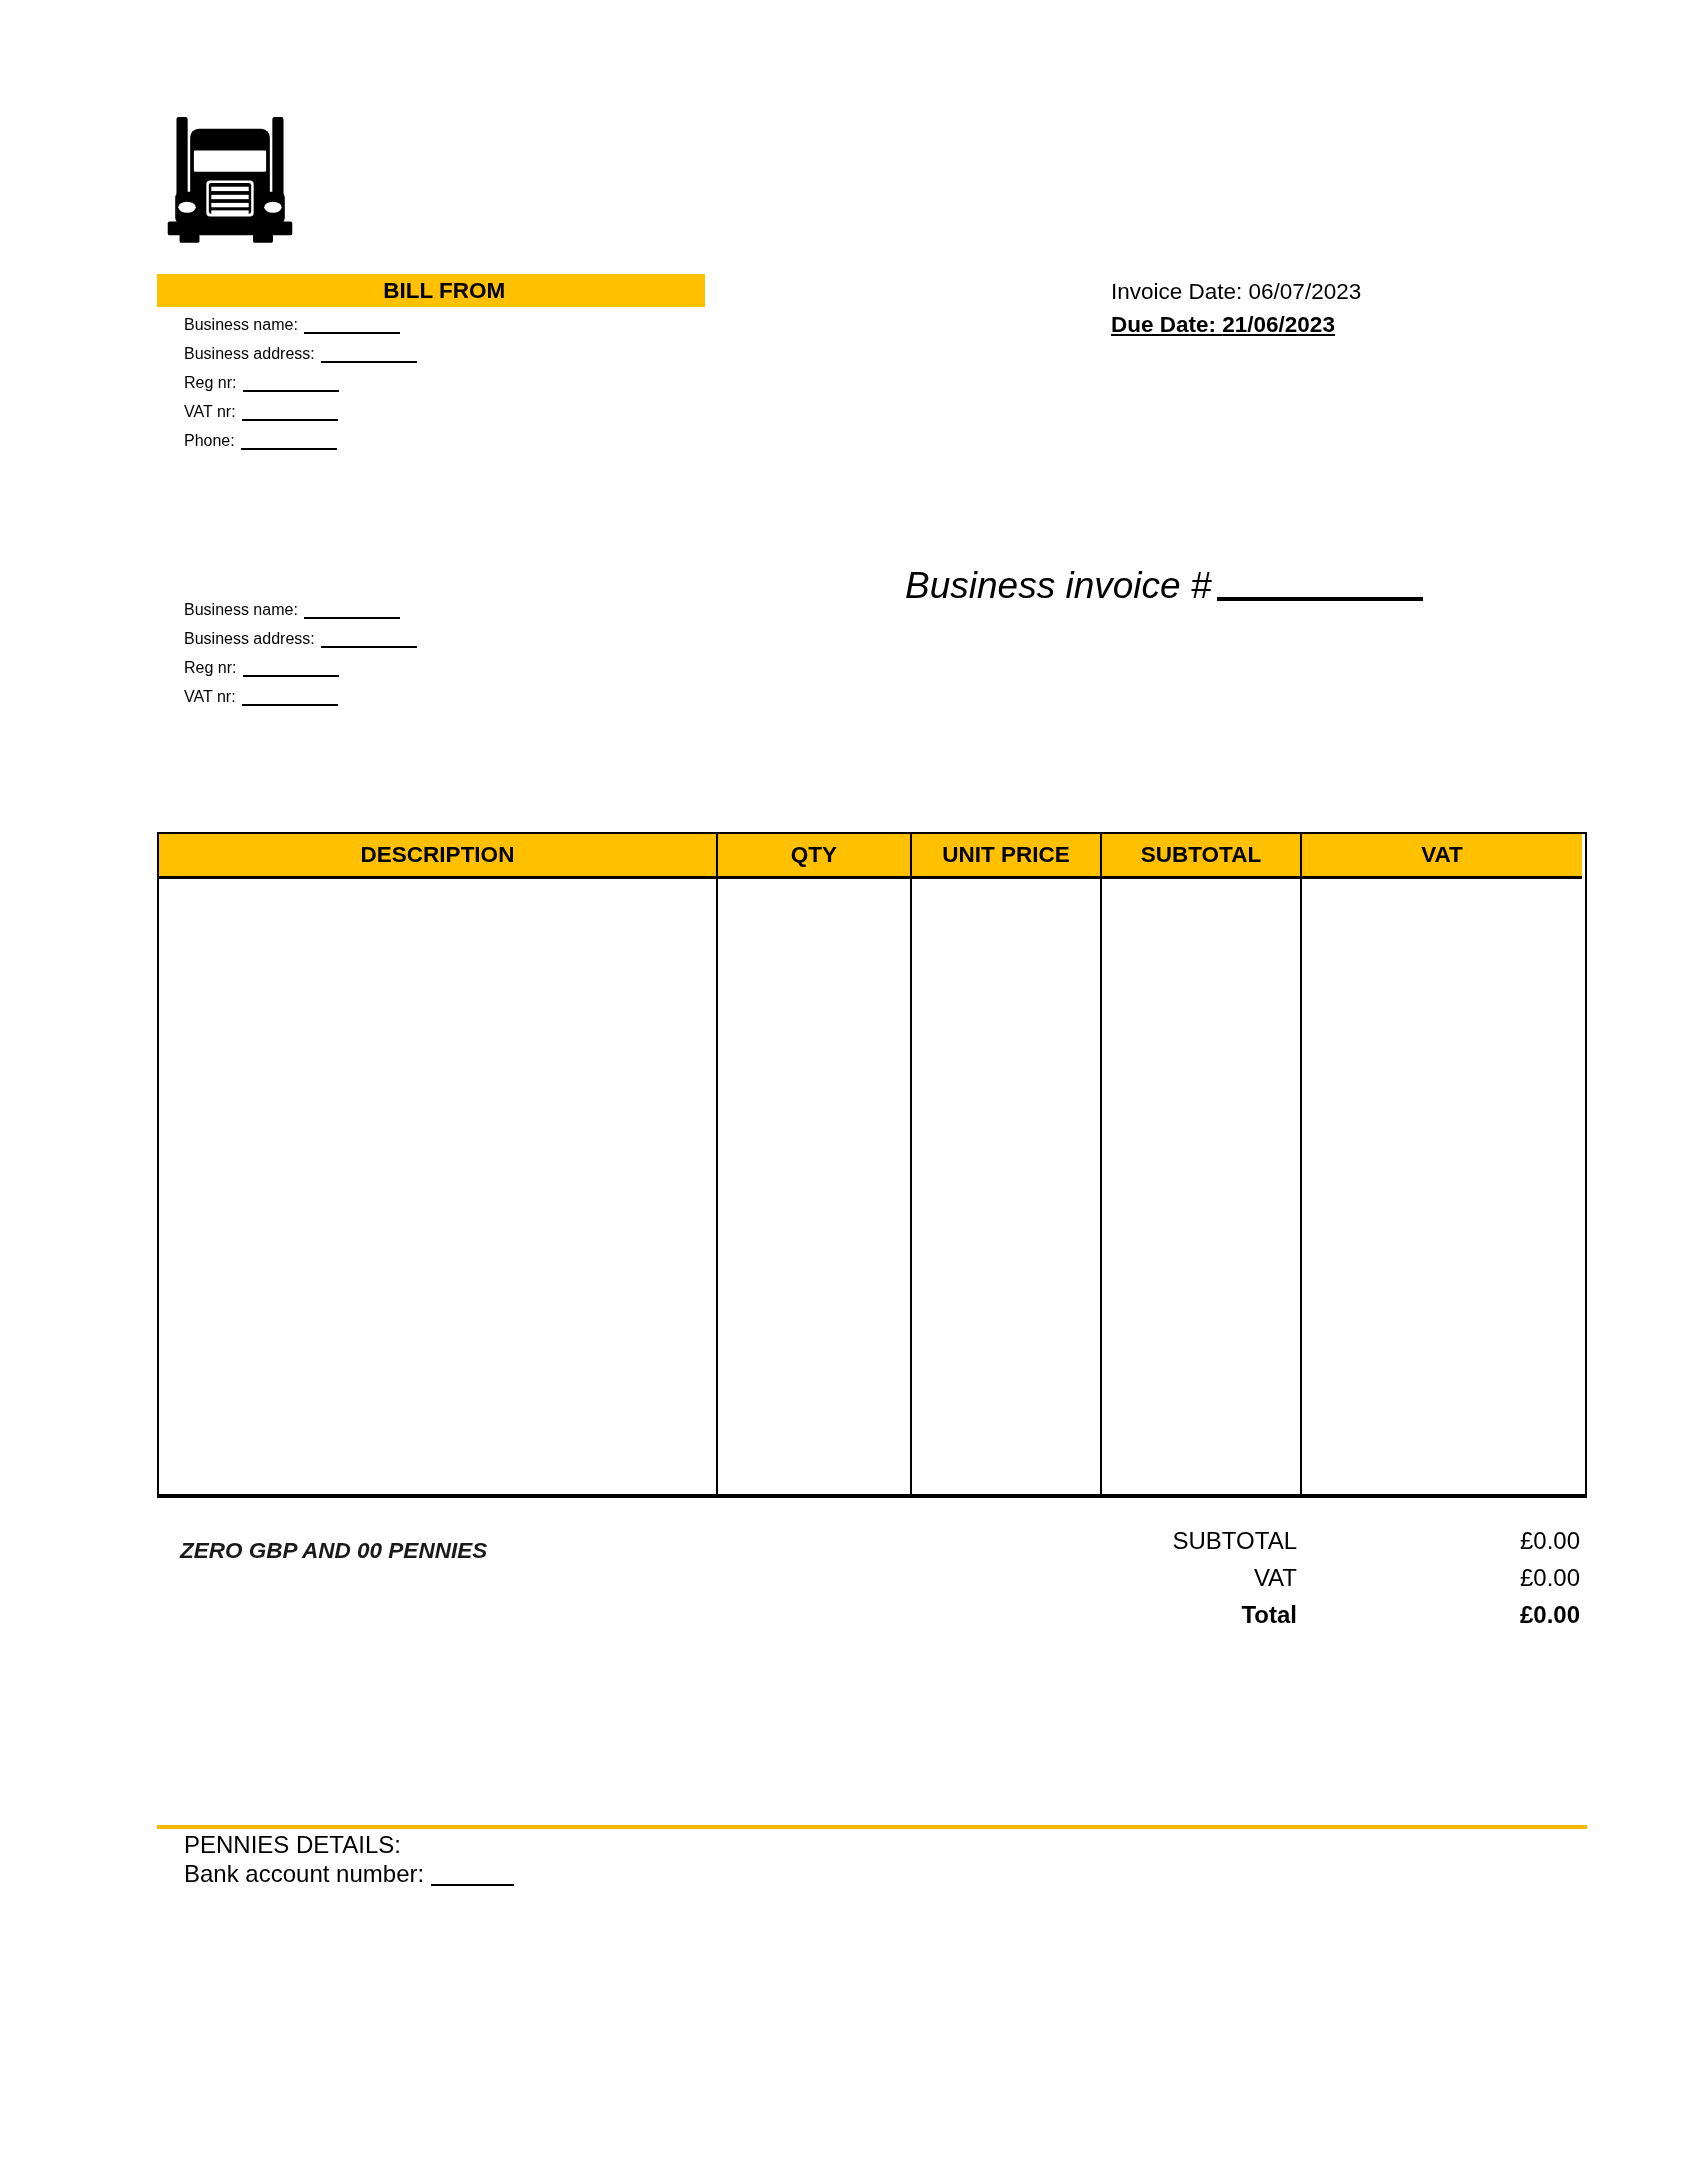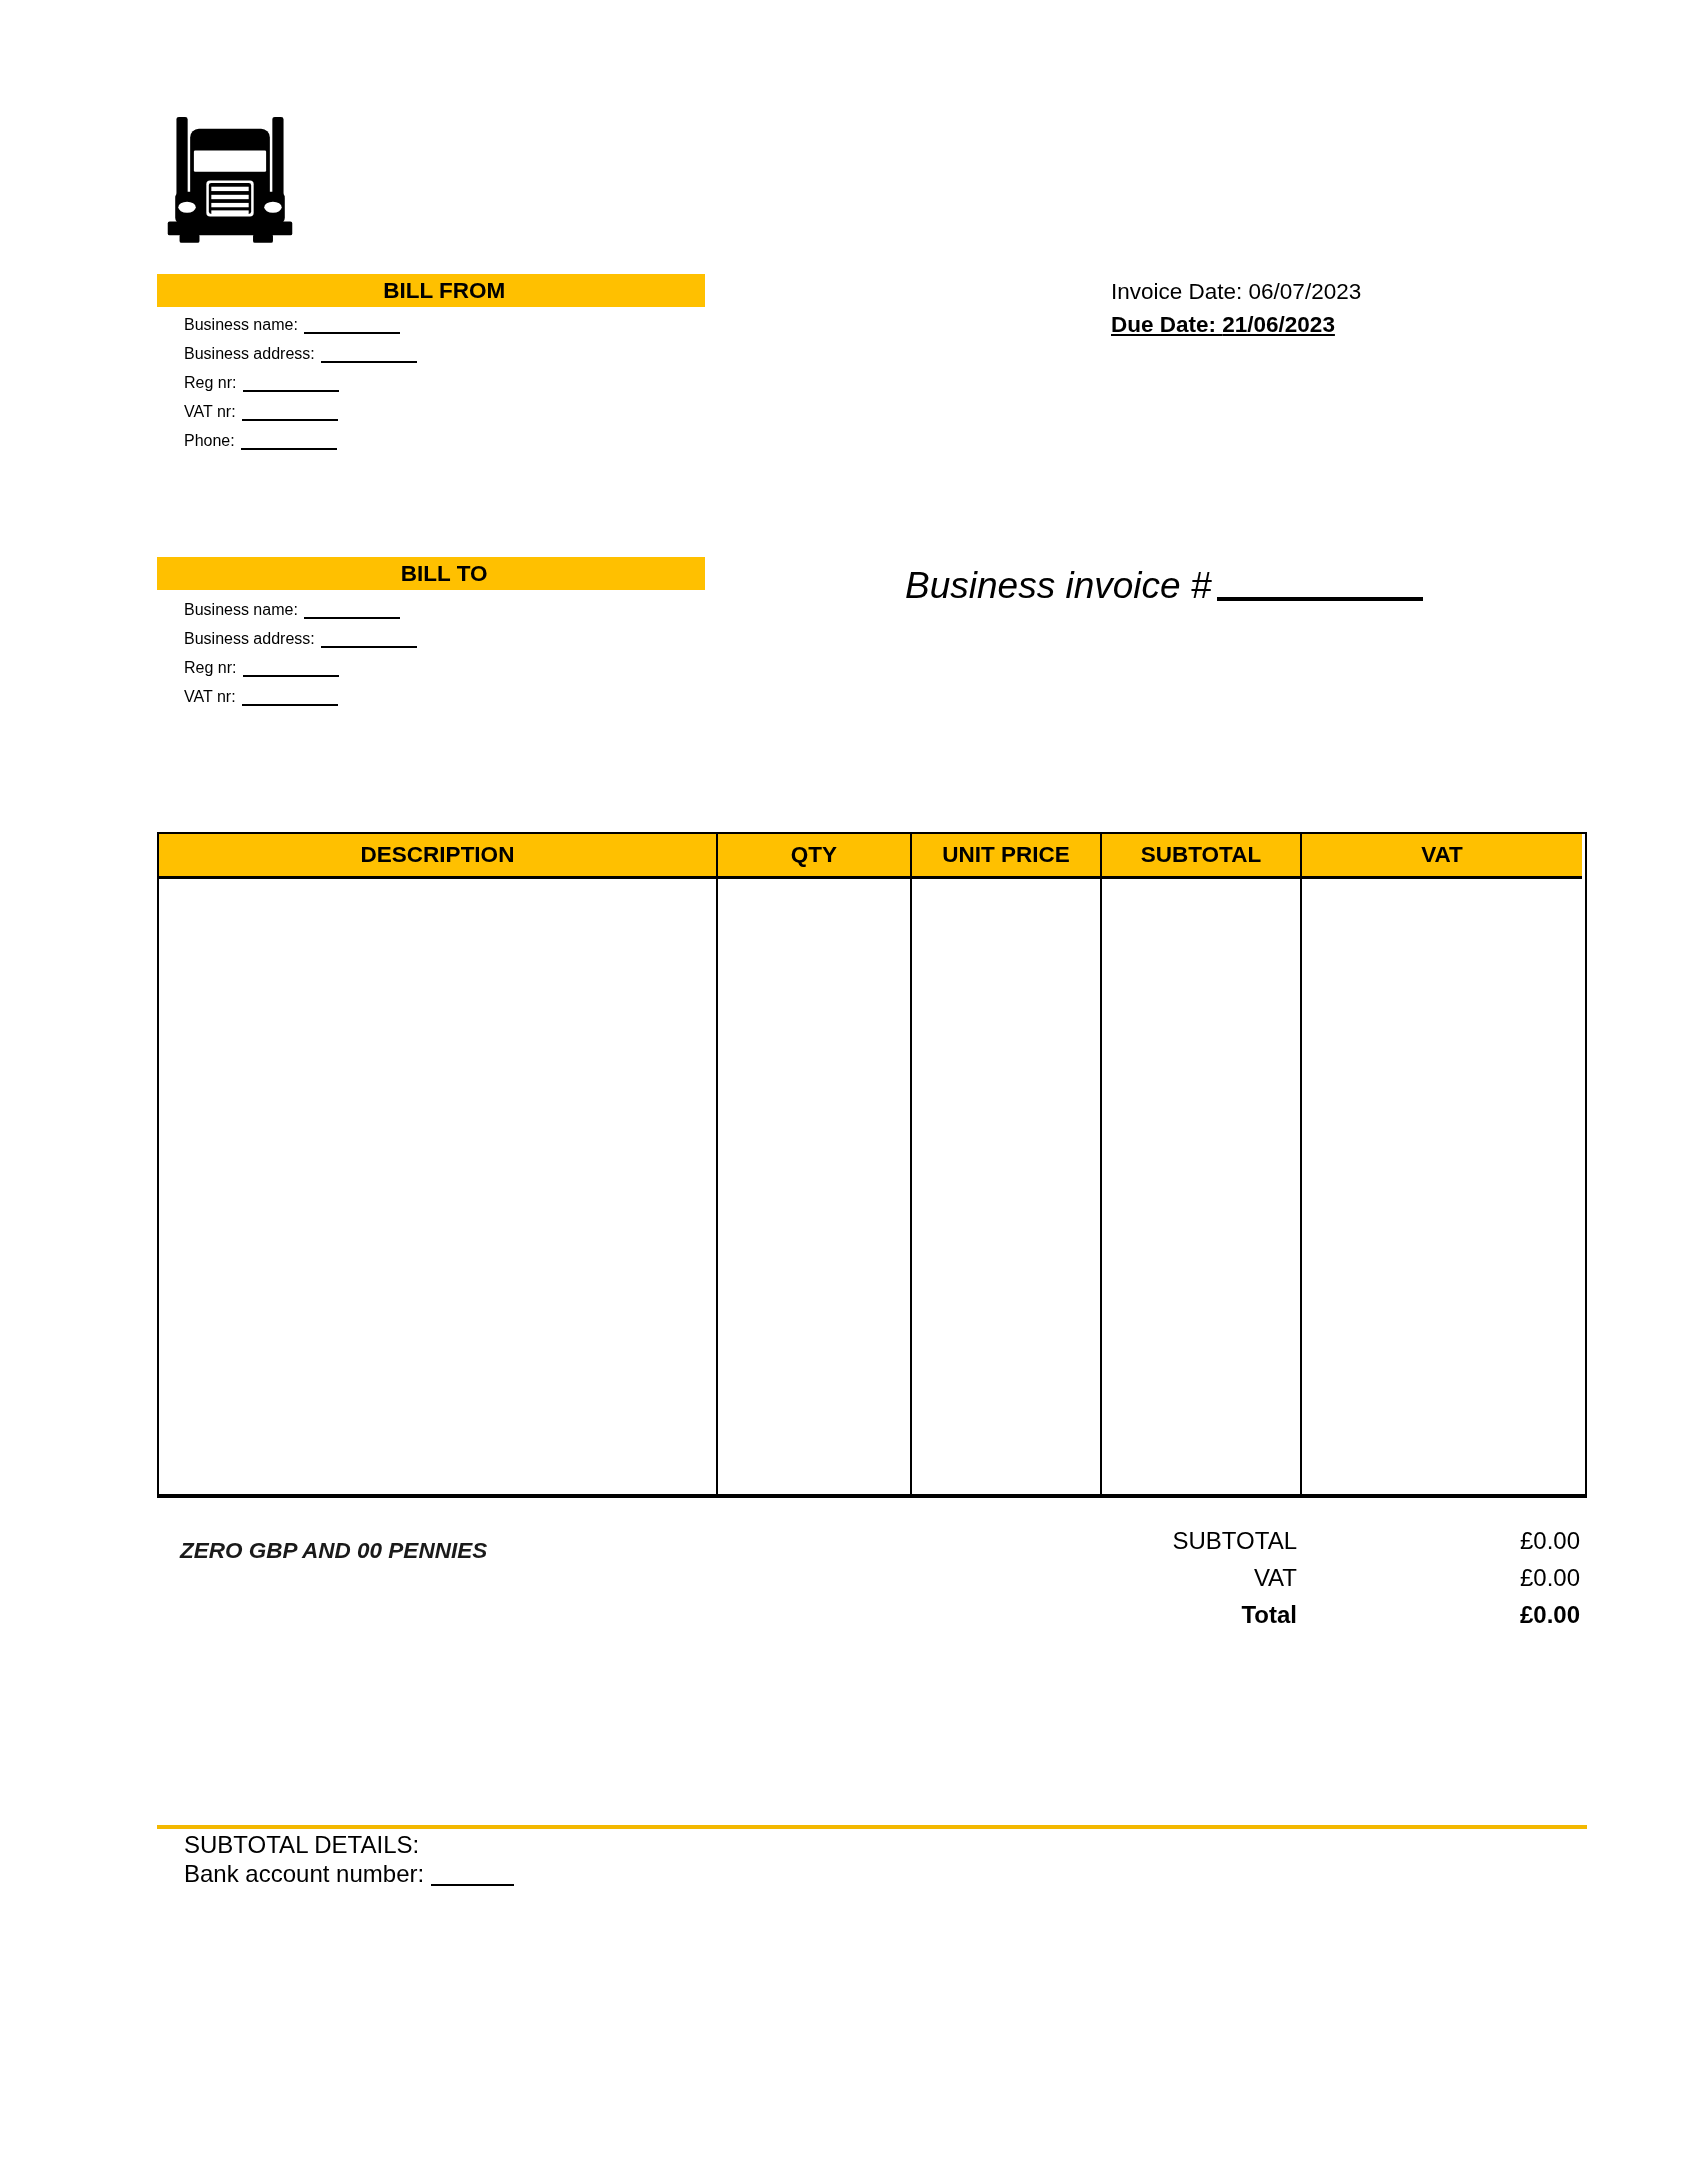--- a/index.html
+++ b/index.html
@@ -124,23 +124,20 @@
     <div class="line">
       <span>Phone:</span><span class="blank"></span>
     </div>
   </div>
 
   <div class="meta">
     <div class="line"><span>Invoice Date: </span><span>06/07/2023</span></div>
     <div class="line bold"><span>Due Date: </span><span>21/06/2023</span></div>
   </div>
 
-  <div class="bar bar-to">
-    <span>BILL TO</span>
-  </div>
   <div class="fields fields-to">
     <div class="line">
       <span>Business name:</span><span class="blank"></span>
     </div>
     <div class="line">
       <span>Business address:</span><span class="blank"></span>
     </div>
     <div class="line">
       <span>Reg nr:</span><span class="blank"></span>
     </div>
@@ -178,20 +175,20 @@
       <span class="tvalue">£0.00</span>
     </div>
     <div class="trow bold">
       <span class="tlabel">Total</span>
       <span class="tvalue">£0.00</span>
     </div>
   </div>
 
   <div class="pay-rule"></div>
   <div class="payment">
-    <div class="line">SUBTOTAL DETAILS:</div>
+    <div class="line">PENNIES DETAILS:</div>
     <div class="line">
       <span>Bank account number:</span><span class="blank"></span>
     </div>
   </div>
 
 </div>
 
 
 </body></html>

